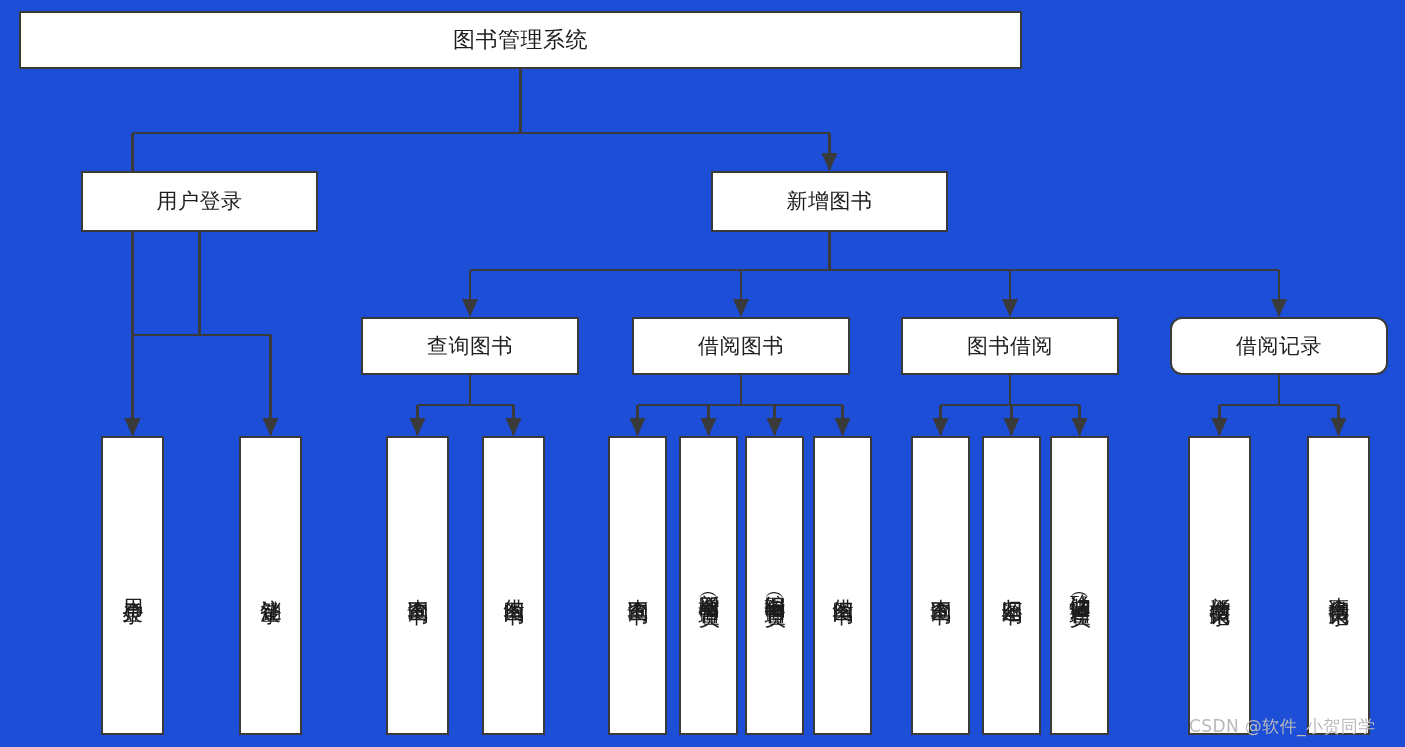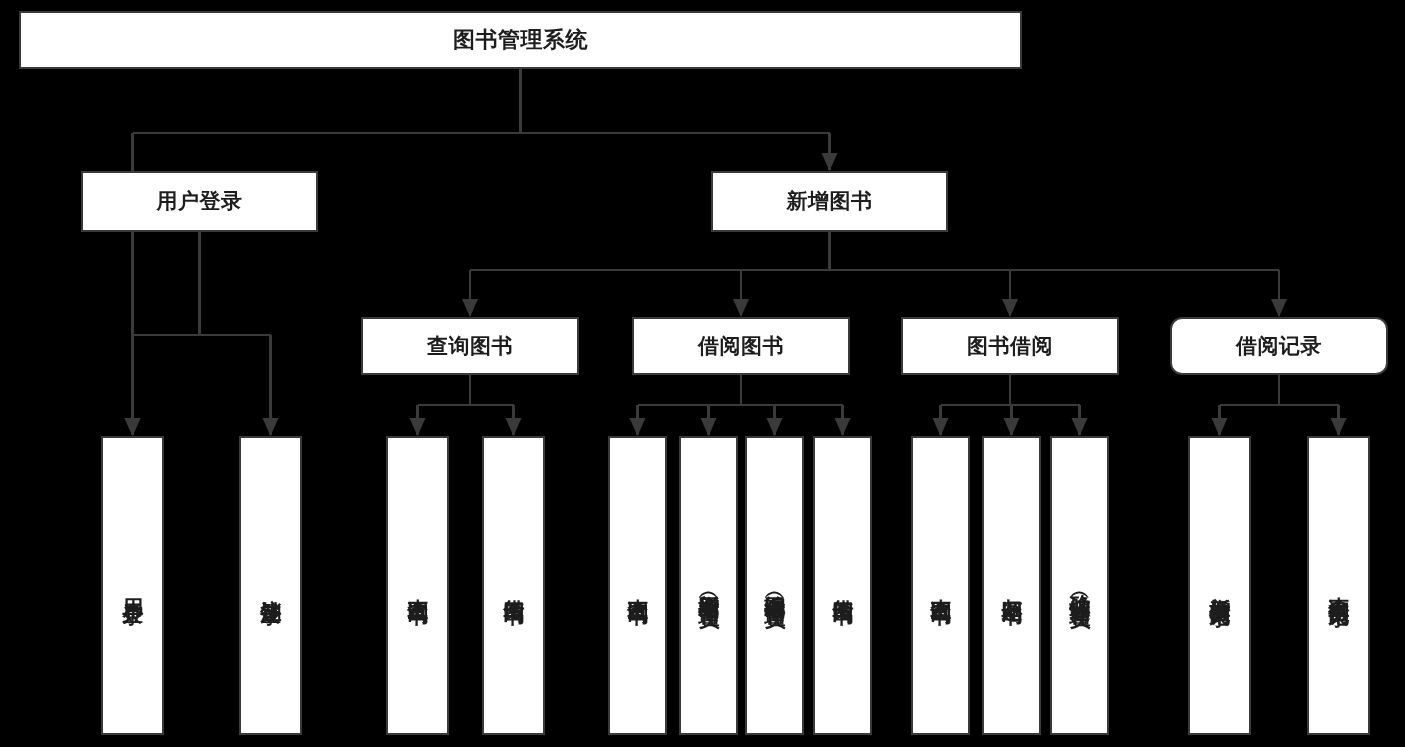--- a/index.html
+++ b/index.html
@@ -10,22 +10,21 @@
   body {
     font-family: "DejaVu Sans", "Liberation Sans", sans-serif;
     width: 1405px;
     height: 747px;
     overflow: hidden;
   }
   #diagram-root {
     position: relative;
     width: 1405px;
     height: 747px;
-    background: #000000;
-    font-weight: bold;
+    background: #1d4ed8;
   }
   #edges-layer {
     position: absolute;
     left: 0;
     top: 0;
     width: 1405px;
     height: 747px;
   }
   .node-box {
     position: absolute;
@@ -187,14 +186,15 @@
         <span class="node-label" style="color: rgb(29, 29, 29);">确认归还（管理员）</span>
       </div>
       <div class="node-box vertical" style="left: 1188px; top: 436px; width: 63px; height: 299px; border-color: rgb(58, 58, 58); background: rgb(255, 255, 255);">
         <span class="node-label" style="color: rgb(29, 29, 29);">新增借阅记录</span>
       </div>
       <div class="node-box vertical" style="left: 1307px; top: 436px; width: 63px; height: 299px; border-color: rgb(58, 58, 58); background: rgb(255, 255, 255);">
         <span class="node-label" style="color: rgb(29, 29, 29);">查询借阅记录</span>
       </div>
     </div>
 
+  <div id="watermark" style="left: 1189px; top: 715px; color: rgb(185, 185, 185);">CSDN @软件_小贺同学</div>
 
 </div>
 
 </body></html>

